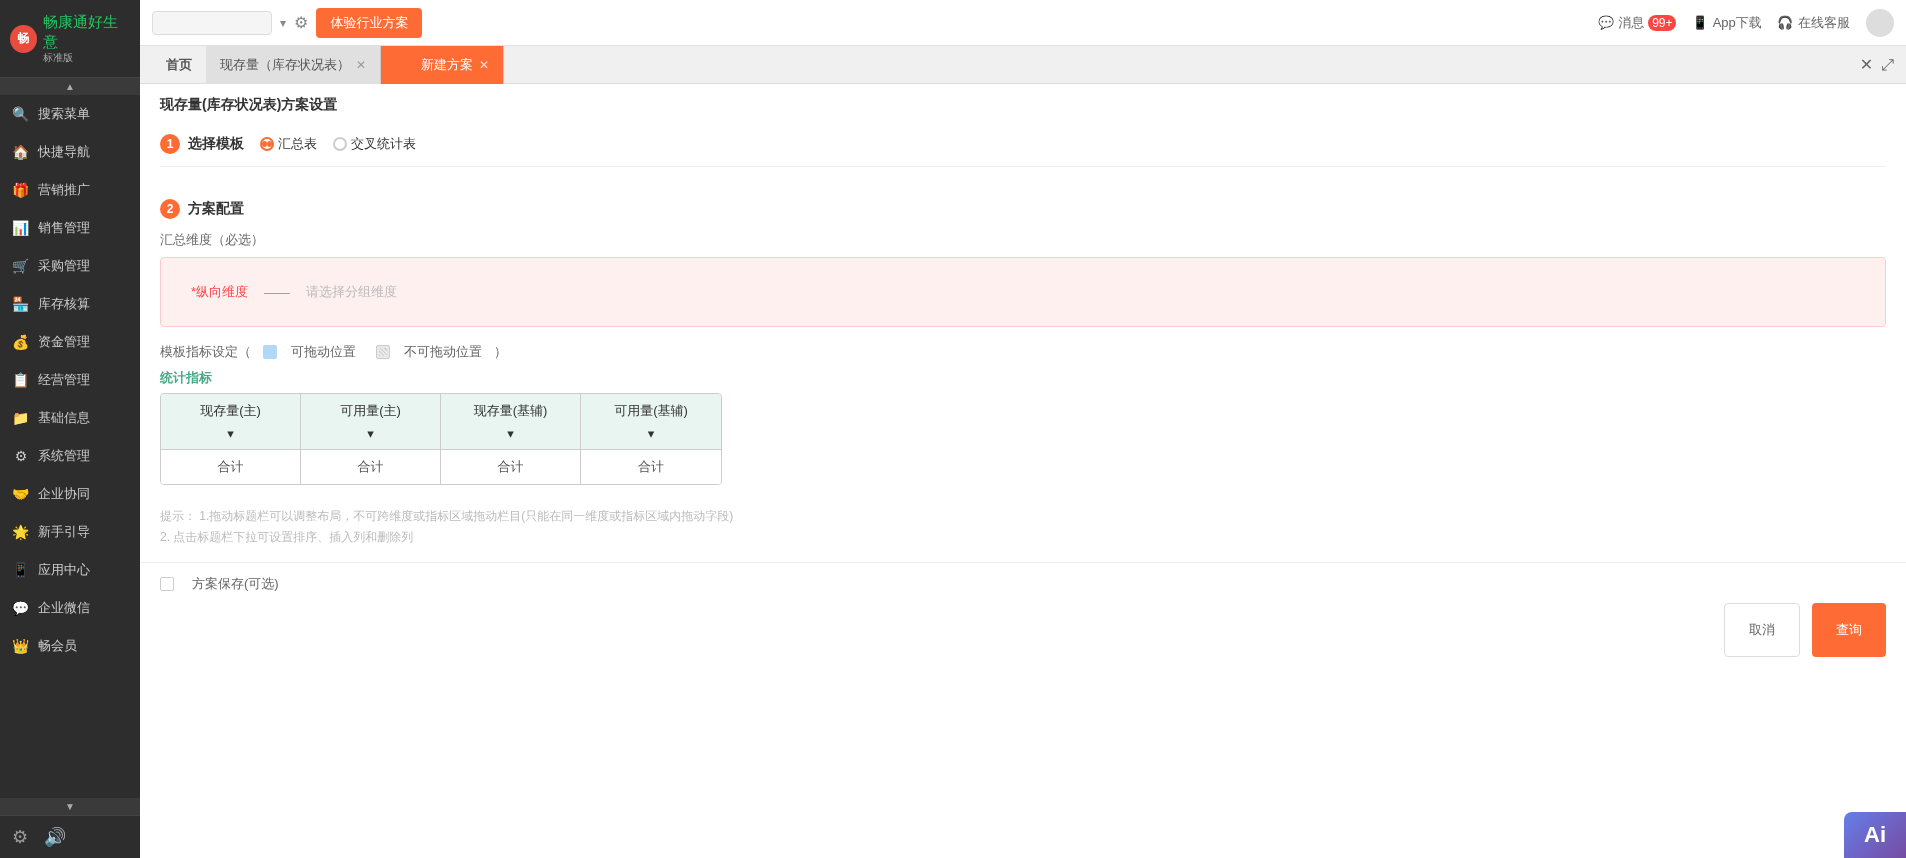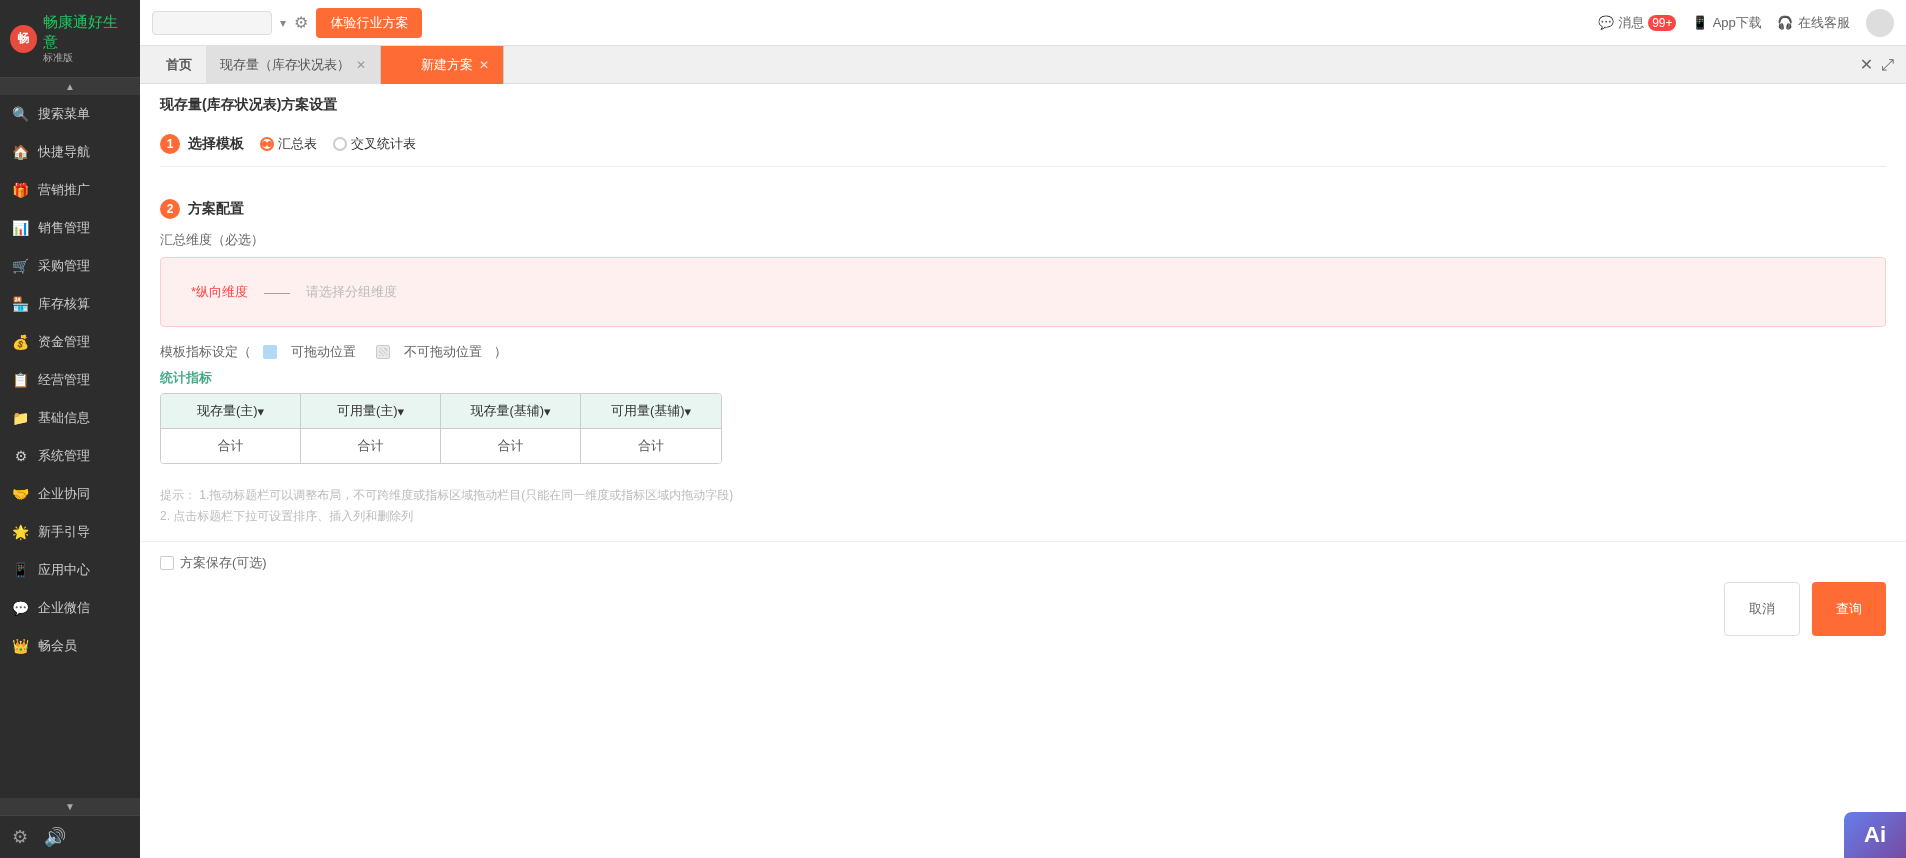--- a/index.html
+++ b/index.html
@@ -258,46 +258,47 @@
       text-align: center;
       min-width: 140px;
     }
     .stats-cell:last-child { border-right: none; }
     .stats-header {
       background: #e8f5f0;
       padding: 8px 12px;
       display: flex;
       align-items: center;
       justify-content: center;
-      gap: 0;
+      gap: 6px;
       border-bottom: 1px solid #ccc;
       font-size: 13px;
       color: #333;
       cursor: pointer;
+      flex-direction: column;
     }
     .stats-body {
       padding: 8px 12px;
       background: #fff;
       color: #555;
       font-size: 13px;
     }
 
     
     .tips-section { margin-top: 20px; color: #bbb; font-size: 12px; }
     .tips-section p { margin-bottom: 4px; }
 
     
     .page-bottom {
       padding: 12px 20px;
       border-top: 1px solid #eee;
       display: flex;
       flex-direction: column;
       gap: 10px;
     }
-    .save-option { display: flex; align-items: center; gap: 6px; font-size: 13px; color: #666; }
+    .save-option { display: flex; align-items: center; gap: 18px; font-size: 13px; color: #666; }
     .checkbox-square {
       width: 14px; height: 14px;
       border: 1px solid #ccc;
       border-radius: 2px;
       cursor: pointer;
     }
 
     .action-buttons {
       display: flex;
       justify-content: flex-end;

